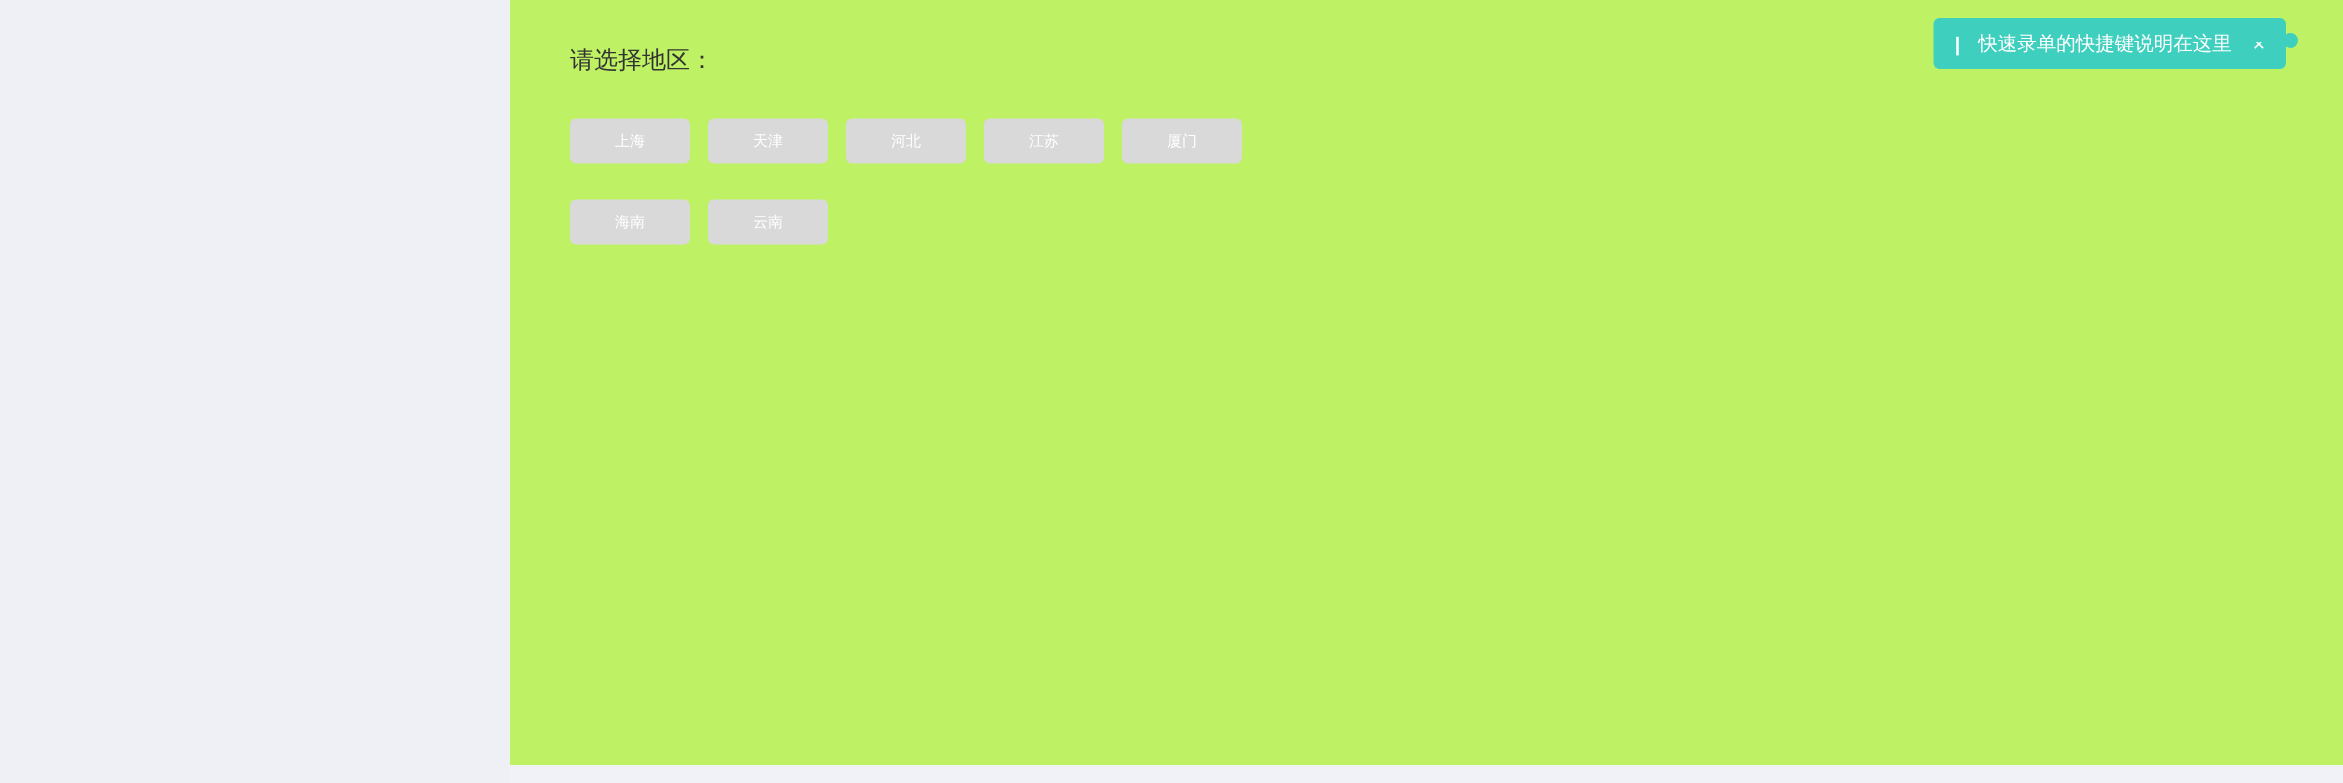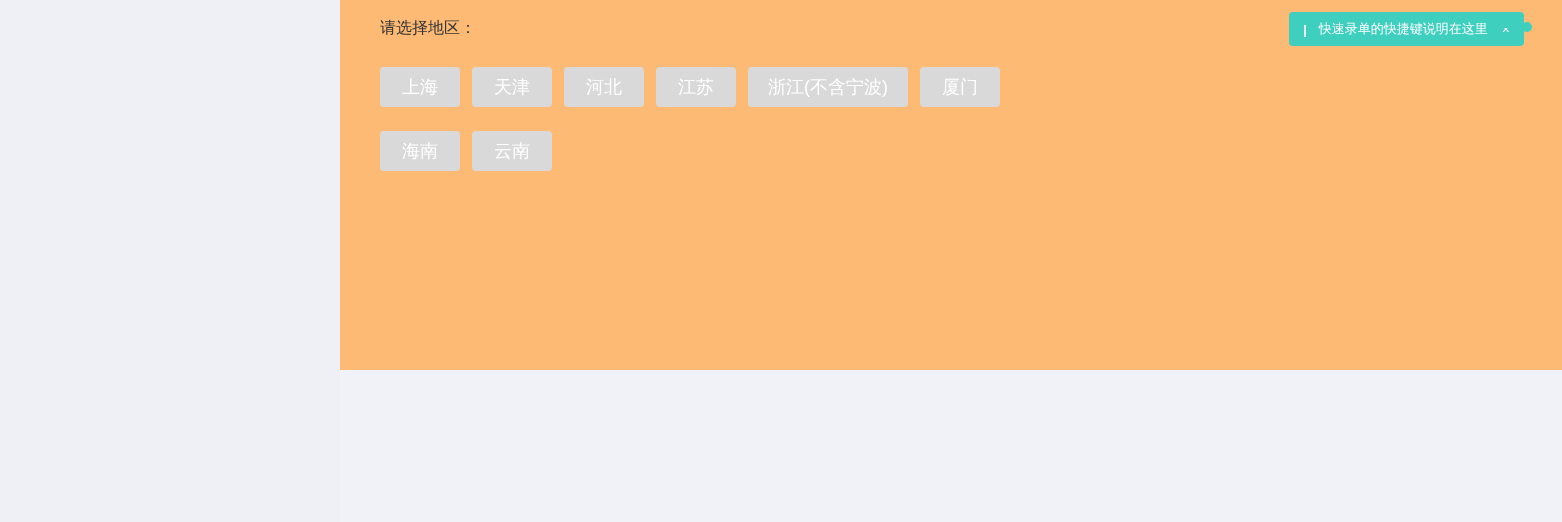--- a/index.html
+++ b/index.html
@@ -24,23 +24,23 @@
       width: 340px;
       height: 522px;
       background: #eef0f6;
     }
 
     .main-content {
       position: absolute;
       left: 340px;
       top: 0;
       right: 0;
-      height: 370px;
-      background: #fdba74;
-      padding: 18px 40px;
+      height: 510px;
+      background: #bef264;
+      padding: 30px 40px;
     }
 
     .page-title {
       font-size: 16px;
       color: #333;
       font-weight: normal;
       margin-bottom: 28px;
     }
 
     .region-buttons {
@@ -48,21 +48,21 @@
       flex-wrap: wrap;
       gap: 12px;
     }
 
     .region-btn {
       background: #d9d9d9;
       color: #fff;
       border: none;
       border-radius: 4px;
       padding: 8px 20px;
-      font-size: 18px;
+      font-size: 10px;
       cursor: pointer;
       white-space: nowrap;
       min-width: 80px;
       text-align: center;
     }
 
     
     .tooltip-banner {
       position: absolute;
       top: 12px;
@@ -120,21 +120,20 @@
 <div class="main-content">
 
   <div class="page-title">请选择地区：</div>
 
   <div class="region-buttons">
 
     <button class="region-btn">上海</button>
     <button class="region-btn">天津</button>
     <button class="region-btn">河北</button>
     <button class="region-btn">江苏</button>
-    <button class="region-btn">浙江(不含宁波)</button>
     <button class="region-btn">厦门</button>
 
     <div style="flex-basis: 100%; height: 0;"></div>
 
     <button class="region-btn">海南</button>
     <button class="region-btn">云南</button>
   </div>
 </div>
 
 <div class="tooltip-banner">

